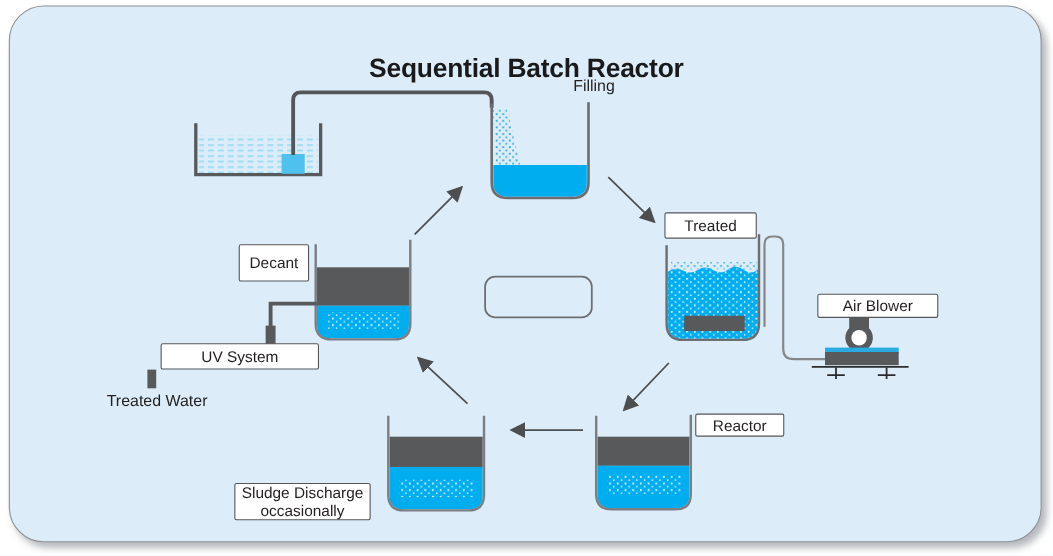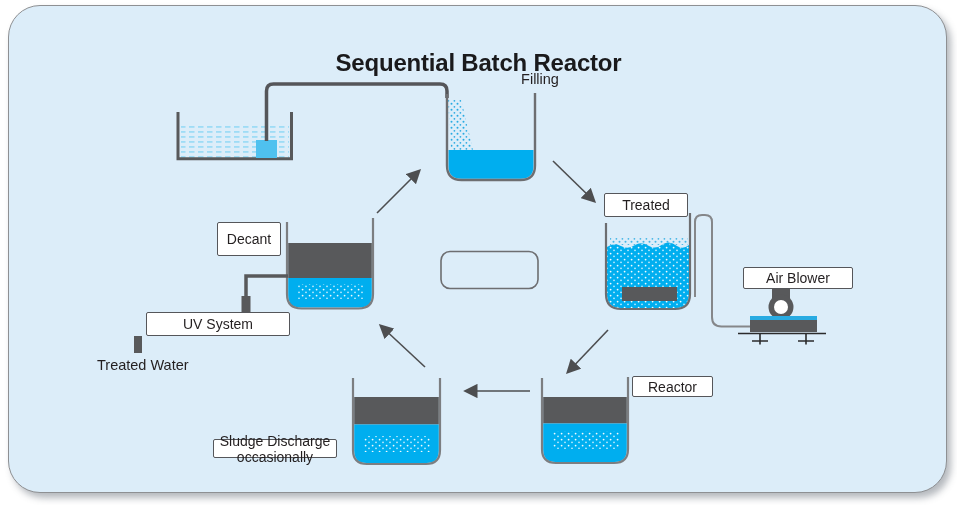--- a/index.html
+++ b/index.html
@@ -121,21 +121,21 @@
 
 
   <div class="plain-label" style="left:505px; top:71px; width:70px; text-align:center;">Filling</div>
 
   <div class="label-box" style="left:604px; top:193px; width:84px; height:24px;">Treated</div>
 
   <div class="label-box" style="left:743px; top:267px; width:110px; height:22px;">Air Blower</div>
 
   <div class="label-box" style="left:632px; top:376px; width:81px; height:21px;">Reactor</div>
 
-  <div class="label-box" style="left:213px; top:439px; width:124px; height:19px; flex-direction:column;">
+  <div class="label-box" style="left:213px; top:439px; width:124px; height:34px; flex-direction:column;">
     <span>Sludge Discharge</span>
     <span>occasionally</span>
   </div>
 
   <div class="label-box" style="left:217px; top:222px; width:64px; height:34px;">Decant</div>
 
   <div class="label-box" style="left:123px; top:312px; width:144px; height:24px;margin-left:23px;">UV System</div>
 
   <div class="plain-label" style="left:97px; top:357px;">Treated Water</div>
 </div>

